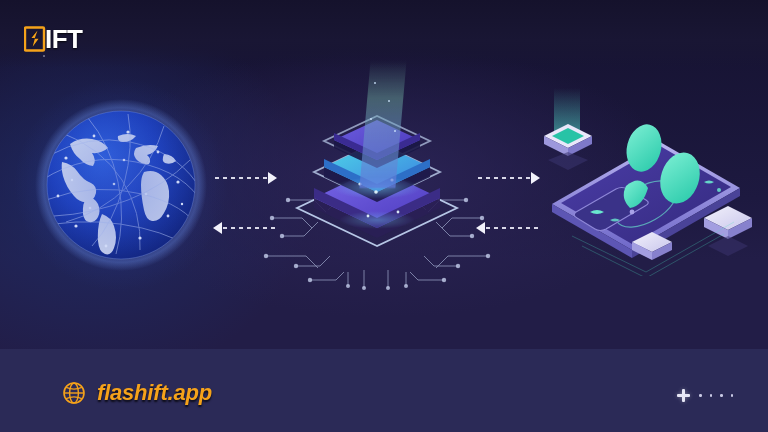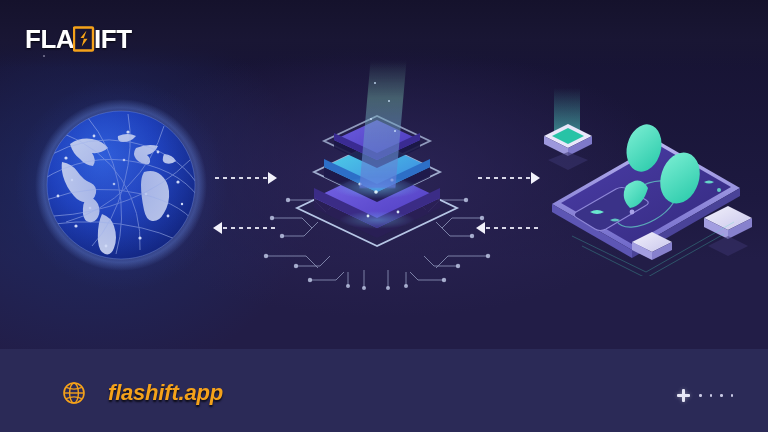--- a/index.html
+++ b/index.html
@@ -92,40 +92,39 @@
   }
   .plus::before,.plus::after{
     content:"";position:absolute;background:#e7e7f6;border-radius:1px;
     box-shadow:0 0 4px rgba(255,255,255,.35);
   }
   .plus::before{left:5px;top:0;width:3px;height:13px;}
   .plus::after{left:0;top:5px;width:13px;height:3px;}
   .vdots{margin-top:7px;display:flex;flex-direction:column;align-items:center;gap:6px;}
   .vdots i{width:2.5px;height:2.5px;border-radius:50%;background:#c9c9e4;display:block;}
 
-  .fbrand{position:absolute;left:62px;top:381px;display:flex;align-items:center;gap:22px;z-index:6;}
+  .fbrand{position:absolute;left:62px;top:381px;display:flex;align-items:center;gap:11px;z-index:6;}
   .globe-icon{width:24px;height:24px;display:block;}
   .fbrand-text{
     color:#f5a21a;font-size:22px;font-weight:900;font-style:italic;letter-spacing:-.2px;
     text-shadow:0 2px 2px rgba(0,0,0,.75);line-height:1;
   }
 
   .fdeco-right{position:absolute;right:35px;top:389px;display:flex;align-items:center;gap:9px;z-index:6;}
   .hdots{display:flex;align-items:center;gap:8px;}
   .hdots i{width:2.5px;height:2.5px;border-radius:50%;background:#c9c9e4;display:block;}
 </style>
 </head>
 <body>
 
 <div class="stage">
 
   <div class="topbar"></div>
 
   <div class="logo">
-    <span class="logo-text">FLA</span>
     <span class="logo-bolt">
       <svg viewBox="0 0 22 26" width="22" height="26" aria-hidden="true">
         <rect x="1" y="1.5" width="19" height="23" rx="1" fill="none" stroke="#f5a21a" stroke-width="2.4"></rect>
         <path d="M13.5 3.5 L6 12.5 L10.5 12.5 L7.5 22.5 L15.5 12.2 L10.8 12.2 Z" fill="#121026"></path>
         <path d="M13.5 4.6 L7.4 12.0 L11.0 12.0 L8.6 20.8 L14.6 12.7 L10.6 12.7 Z" fill="#f5a21a"></path>
       </svg>
     </span>
     <span class="logo-text">IFT</span>
   </div>
 

